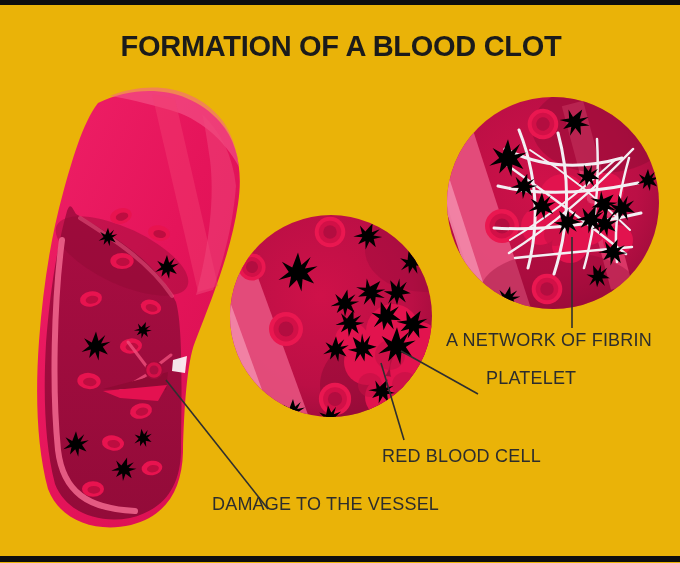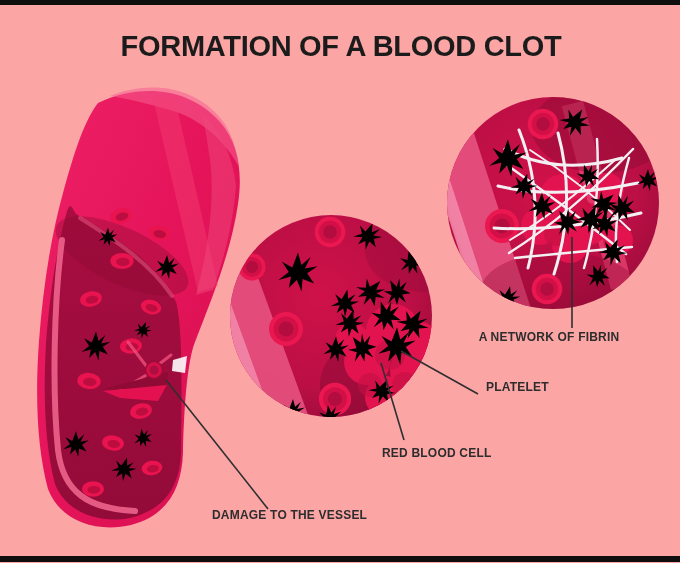--- a/index.html
+++ b/index.html
@@ -1,35 +1,35 @@
 <!DOCTYPE html>
 <html><head>
 <meta charset="utf-8">
 <style>
   html,body{margin:0;padding:0;background:#ffffff;}
   .canvas{
-    position:relative;width:680px;height:563px;background:#fca5a5;overflow:hidden;
+    position:relative;width:680px;height:563px;background:#eab308;overflow:hidden;
     font-family:"Liberation Sans", sans-serif;
   }
   .bar{position:absolute;left:0;width:680px;background:#0e0e0e;}
   .bar.top{top:0;height:5px;}
   .bar.bottom{top:556px;height:6px;}
   .art{position:absolute;left:0;top:0;}
   .page-title{
     position:absolute;left:341px;top:30px;transform:translateX(-50%);
     font-size:29px;font-weight:700;letter-spacing:-0.3px;color:#1b1b1b;white-space:nowrap;
   }
   .callout{
-    position:absolute;font-size:12px;font-weight:700;letter-spacing:.2px;
+    position:absolute;font-size:18px;font-weight:400;letter-spacing:.2px;
     color:#2d2d2d;white-space:nowrap;
   }
   .callout.fibrin{left:549px;top:330px;transform:translateX(-50%);}
-  .callout.platelet{left:486px;top:380px;text-align:right;}
+  .callout.platelet{left:486px;top:368px;text-align:right;}
   .callout.rbc{left:382px;top:446px;}
-  .callout.damage{left:212px;top:508px;text-align:center;}
+  .callout.damage{left:212px;top:494px;text-align:center;}
   .fib{stroke:#f3eff3;fill:none;stroke-linecap:round;}
   .leader{stroke:#2f2f2f;stroke-width:1.6;}
 </style>
 </head>
 <body>
 
 <div class="canvas">
 
   <div class="bar top"></div>
 

